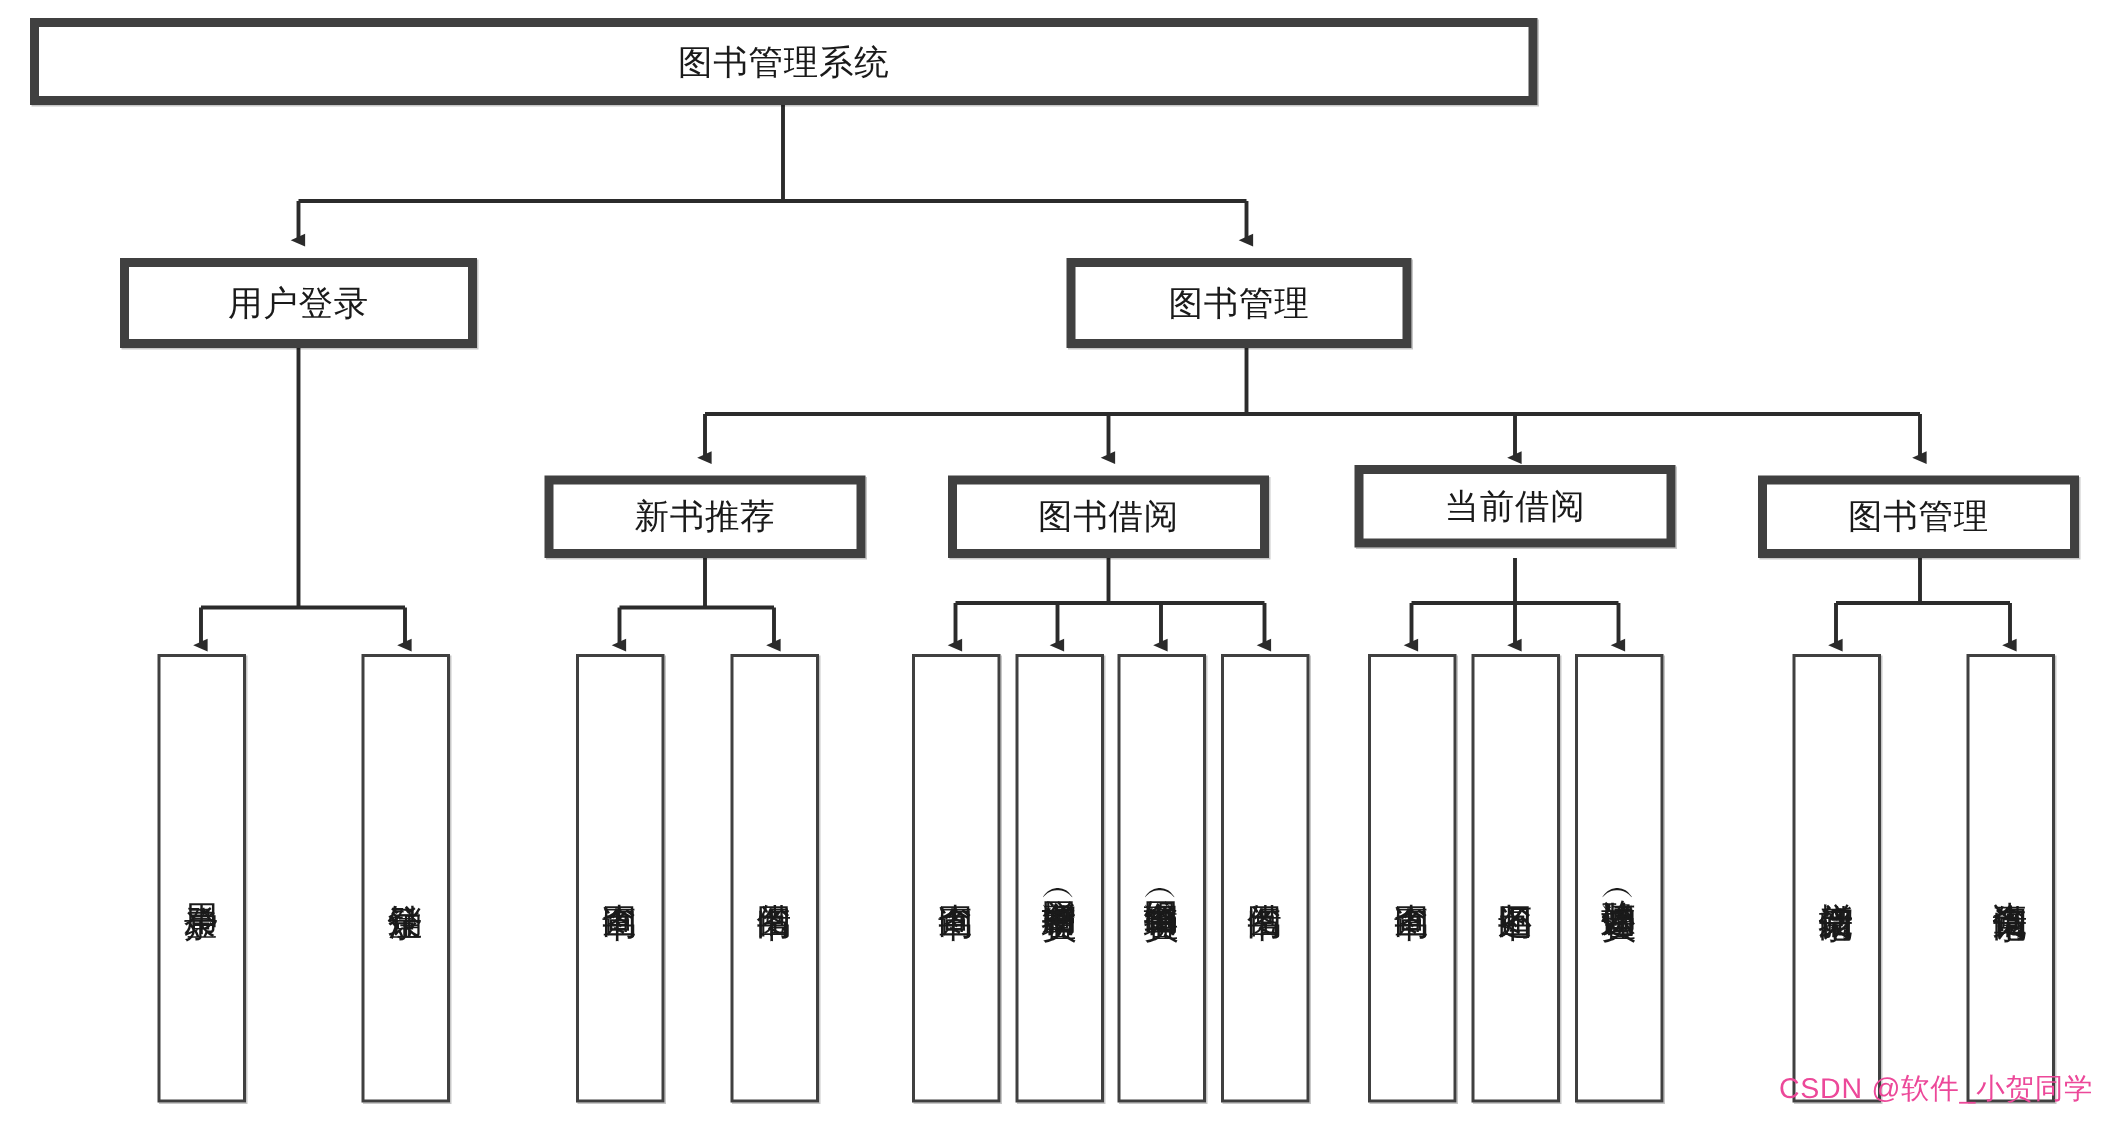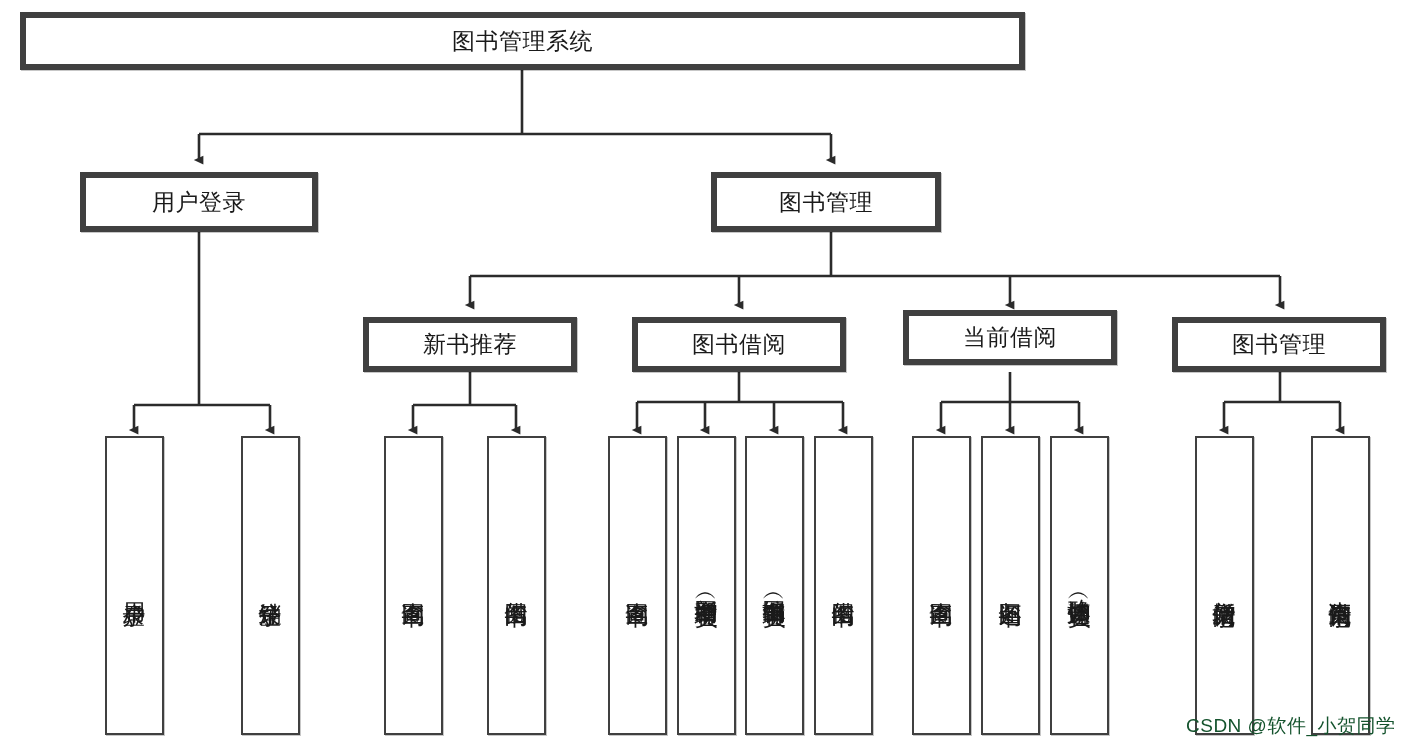--- a/index.html
+++ b/index.html
@@ -60,21 +60,21 @@
     line-height: 1.22;
     letter-spacing: 1px;
     white-space: normal;
     max-height: 280px;
   }
   #watermark {
     position: absolute;
     left: 1186px;
     top: 713px;
     font-size: 19px;
-    color: #14532d;
+    color: #ec4899;
     white-space: nowrap;
     letter-spacing: 0.5px;
     font-family: "Liberation Sans", "DejaVu Sans", sans-serif;
   }
 </style>
 </head>
 <body>
 
 <div id="canvas">
 

